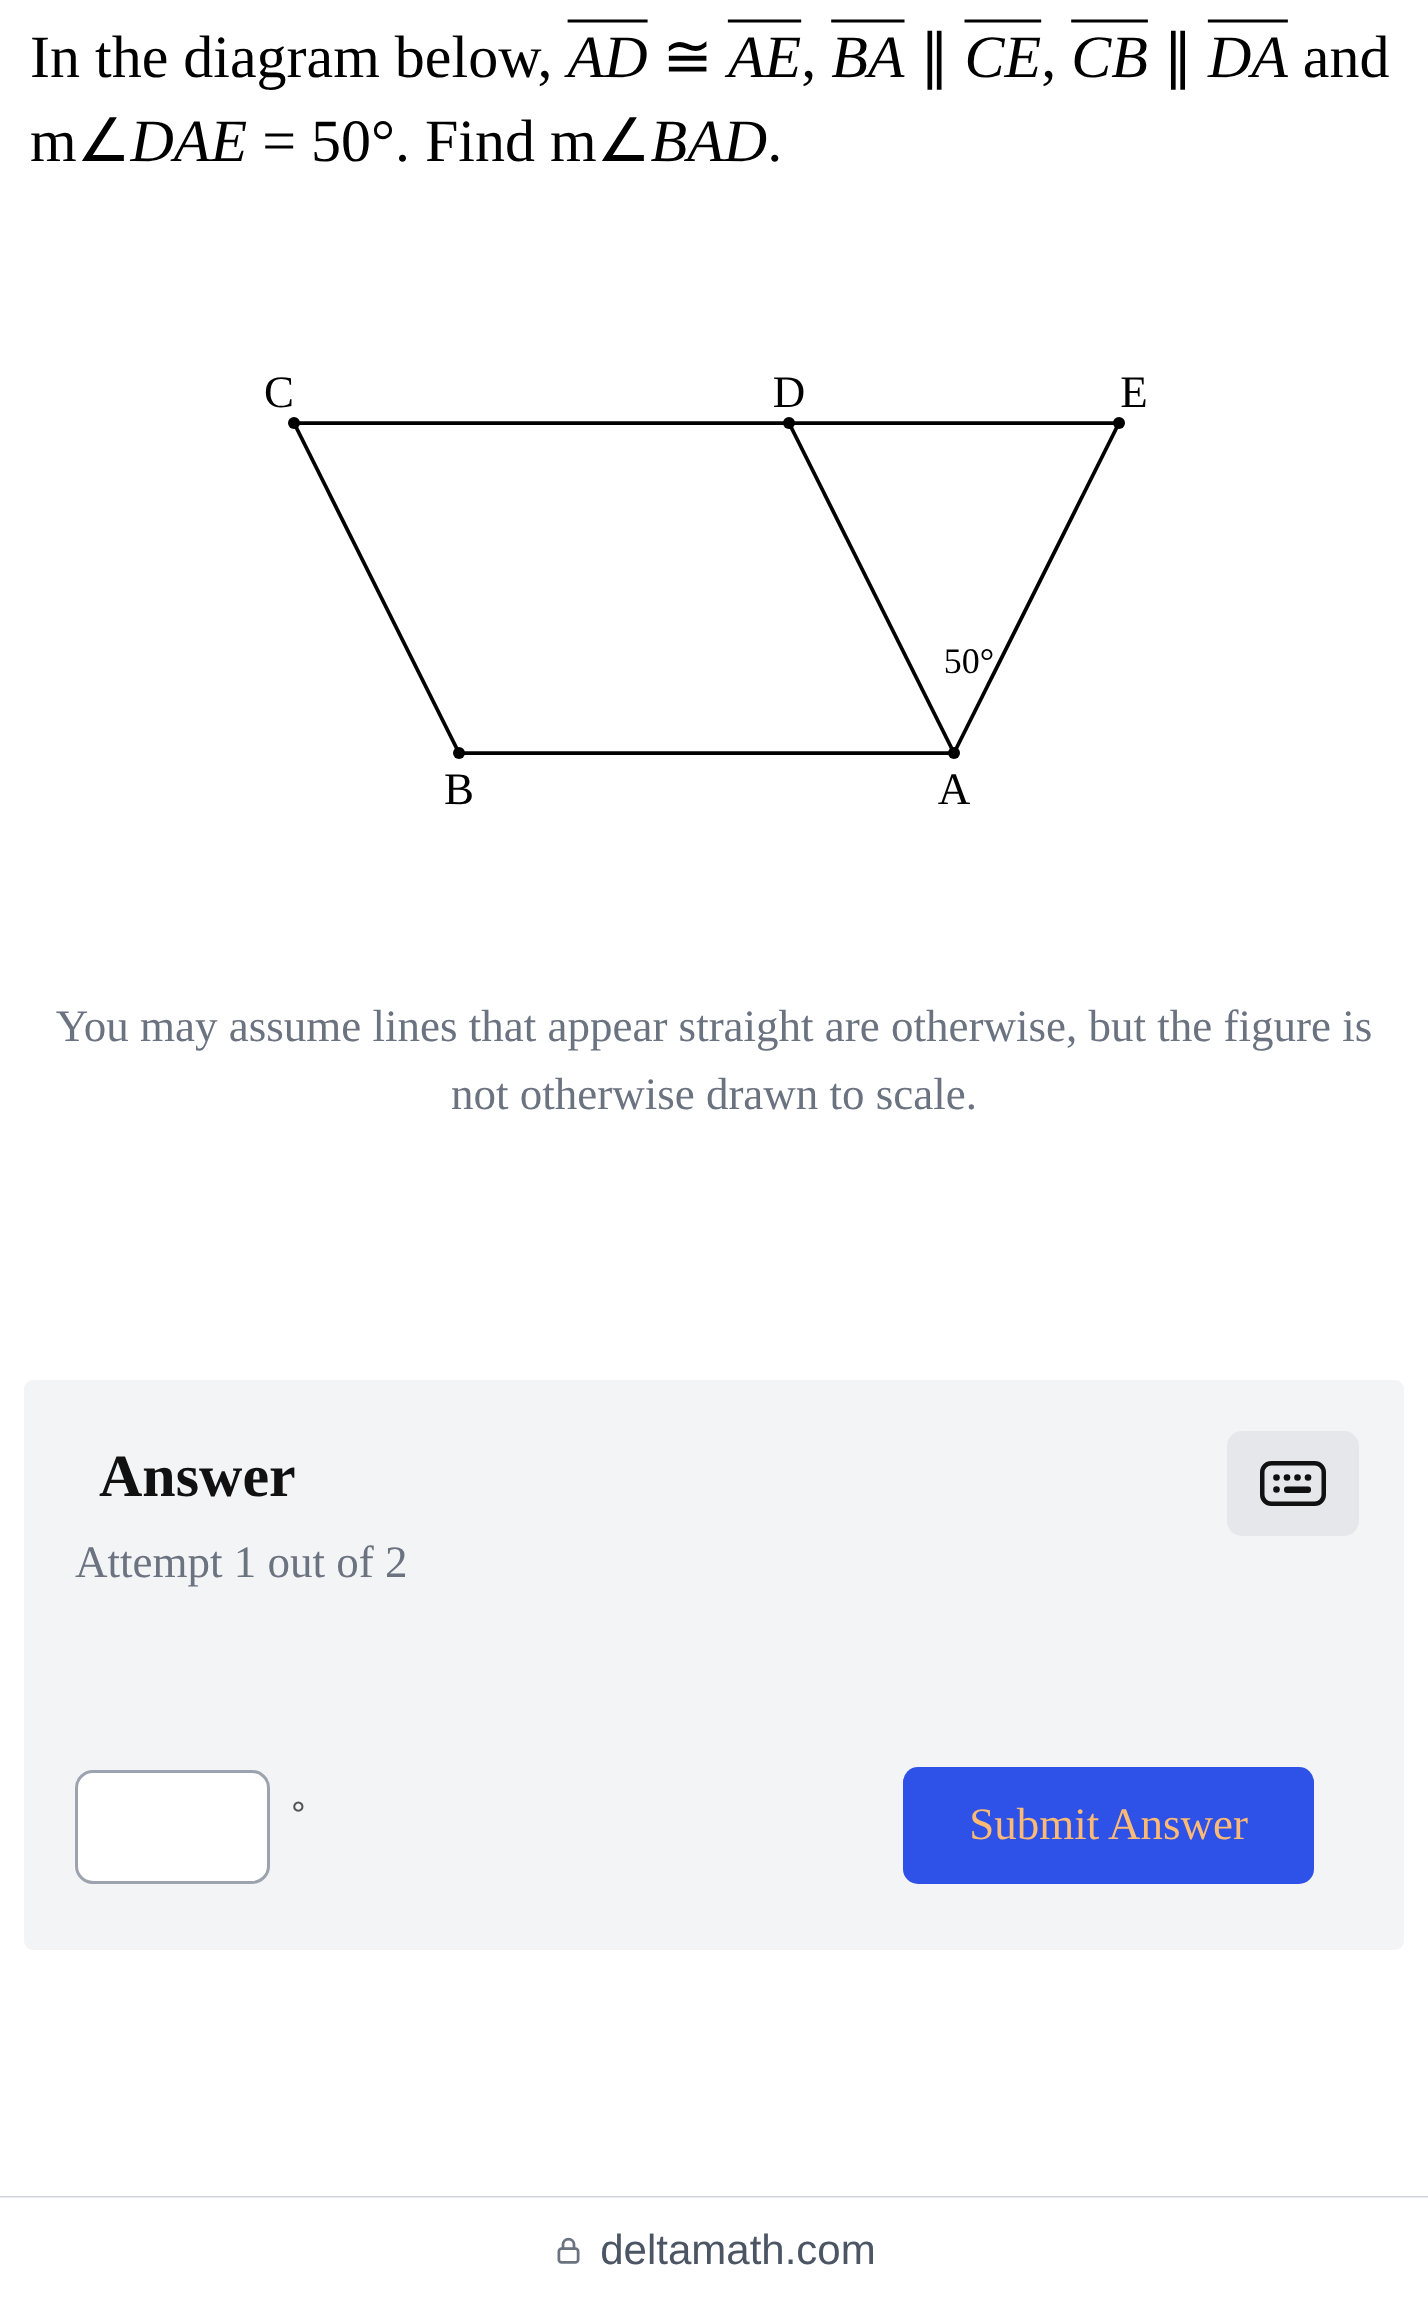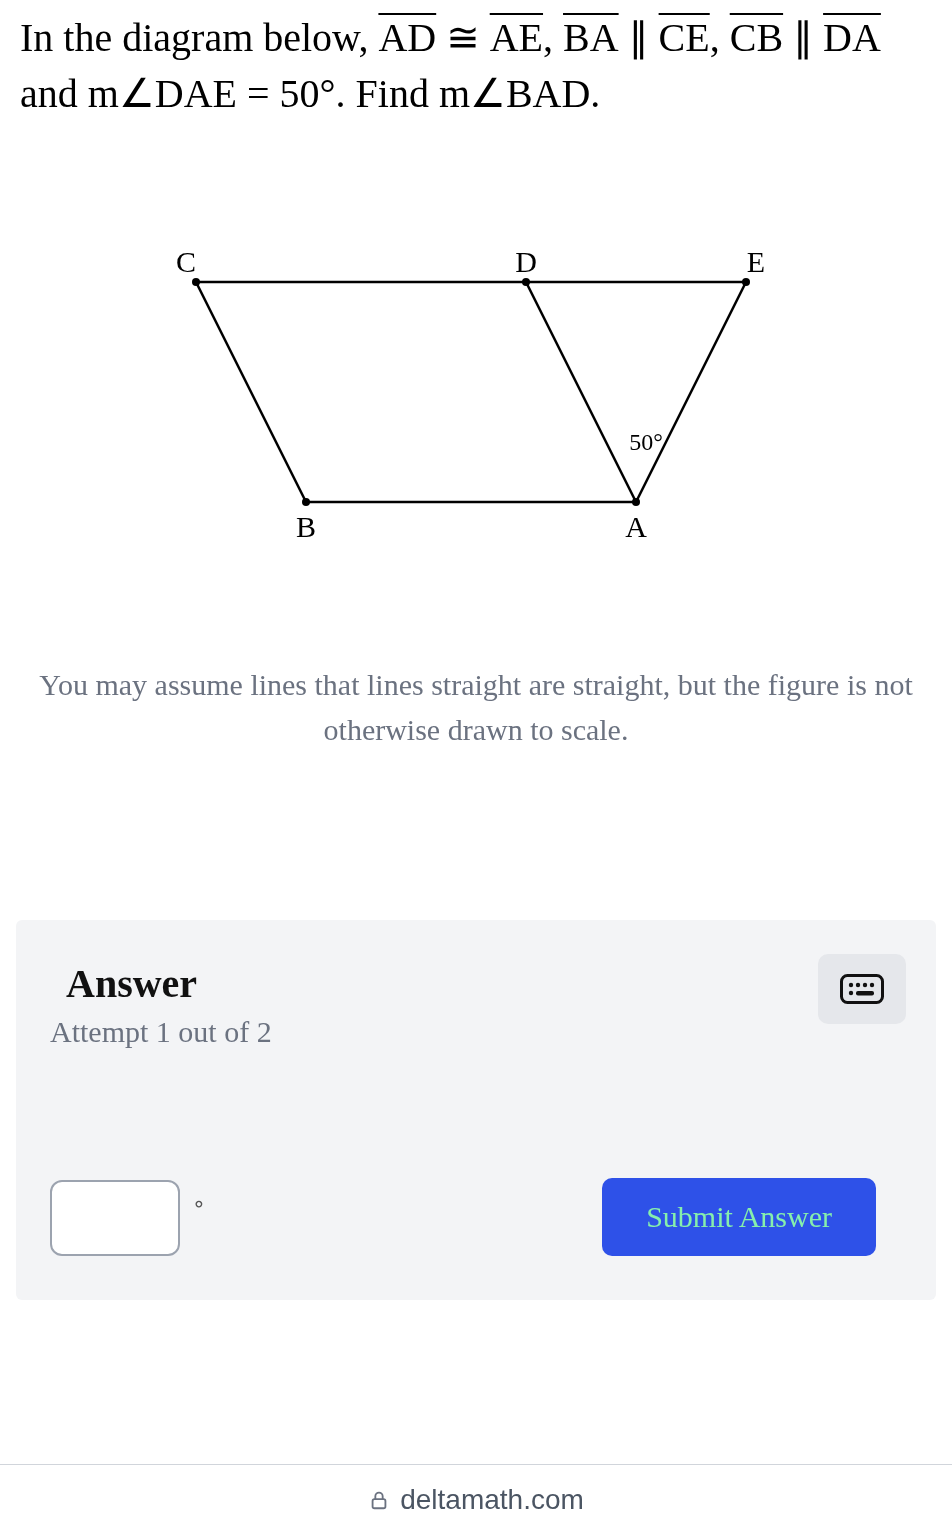--- a/index.html
+++ b/index.html
@@ -14,21 +14,21 @@
   .question {
     padding: 10px 20px 0 20px;
     font-size: 40px;
     line-height: 1.4;
     color: #000;
   }
   .overline {
     text-decoration: overline;
     text-decoration-thickness: 2px;
   }
-  .mathit { font-family: 'Times New Roman', serif; }
+  .mathit { font-style: italic; font-family: 'Times New Roman', serif; }
   .diagram-wrap {
     width: 100%;
     display: flex;
     justify-content: center;
     margin-top: 120px;
   }
   .diagram {
     position: relative;
     width: 640px;
     height: 300px;
@@ -56,21 +56,21 @@
   .answer-title {
     font-size: 40px;
     font-weight: 700;
     color: #111;
     font-family: Georgia, serif;
     margin-left: 16px;
   }
   .attempt {
     color: #6b7280;
     font-size: 30px;
-    margin-top: 8px;
+    margin-top: 18px;
   }
   .kbd-btn {
     position: absolute;
     right: 30px;
     top: 34px;
     width: 88px;
     height: 70px;
     background: #e5e7eb;
     border-radius: 10px;
     display: flex;
@@ -97,21 +97,21 @@
     font-size: 30px;
     padding: 0 10px;
     background: #fff;
   }
   .deg { font-size: 22px; color: #555; position: relative; top: -14px; left: 2px; }
   .submit-btn {
     position: absolute;
     right: 60px;
     bottom: 44px;
     background: #2e51e8;
-    color: #86efac;
+    color: #fdba74;
     font-size: 30px;
     font-family: Georgia, serif;
     border: none;
     border-radius: 10px;
     padding: 22px 44px;
     cursor: pointer;
   }
   .footer {
     position: absolute;
     bottom: 0;
@@ -153,21 +153,21 @@
     <div class="pt" style="left:480px; top:260px"></div>
     <div class="lbl" style="left:30px; top:20px">C</div>
     <div class="lbl" style="left:370px; top:20px">D</div>
     <div class="lbl" style="left:600px; top:20px">E</div>
     <div class="lbl" style="left:150px; top:285px">B</div>
     <div class="lbl" style="left:480px; top:285px">A</div>
     <div class="lbl" style="left:490px; top:200px; font-size:24px">50°</div>
   </div>
 </div>
 
-<div class="note">You may assume lines that lines straight are straight, but the figure is not otherwise drawn to scale.</div>
+<div class="note">You may assume lines that appear straight are otherwise, but the figure is not otherwise drawn to scale.</div>
 
 <div class="answer-box">
   <div class="answer-title">Answer</div>
   <div class="attempt">Attempt 1 out of 2</div>
   <div class="kbd-btn">
     <svg width="44" height="30" viewBox="0 0 44 30">
       <rect x="1.5" y="1.5" width="41" height="27" rx="6" fill="none" stroke="#111" stroke-width="3"></rect>
       <circle cx="11" cy="11" r="2.2" fill="#111"></circle>
       <circle cx="18" cy="11" r="2.2" fill="#111"></circle>
       <circle cx="25" cy="11" r="2.2" fill="#111"></circle>

